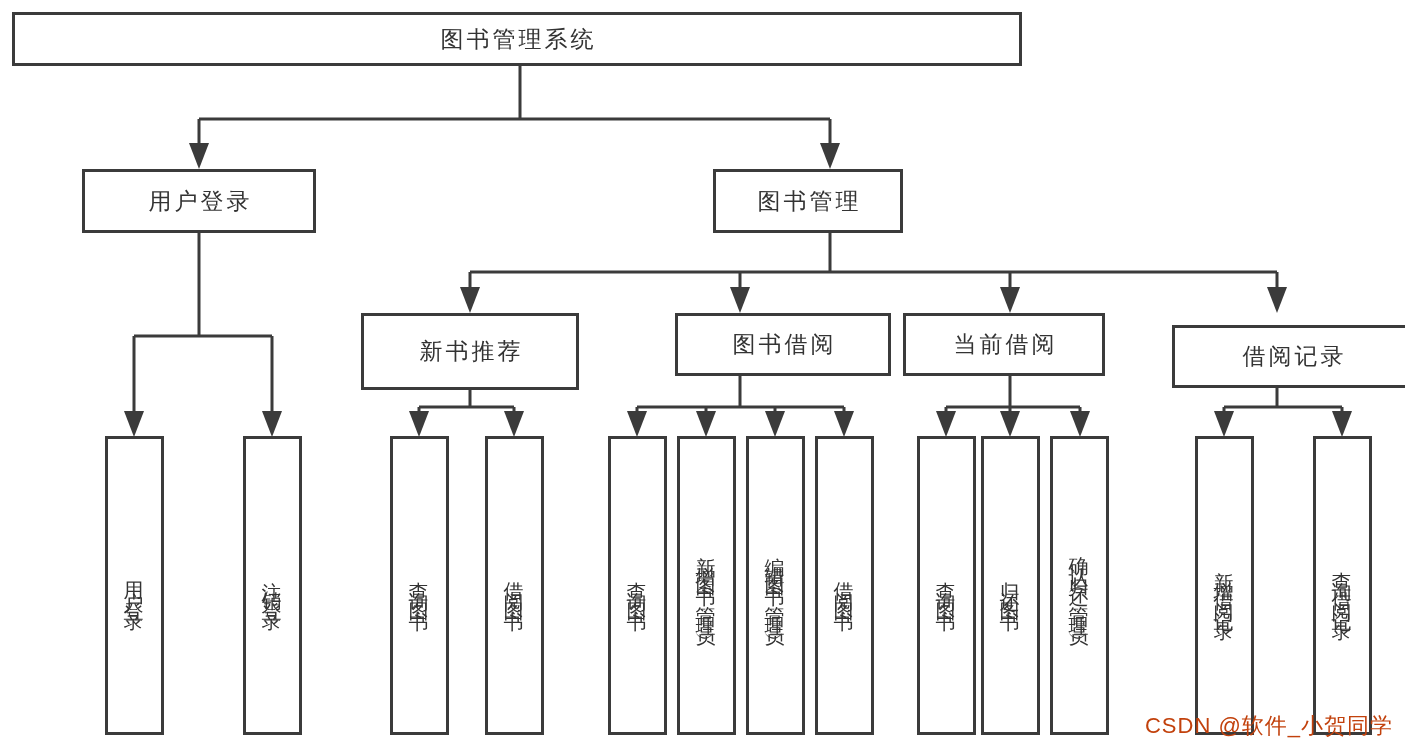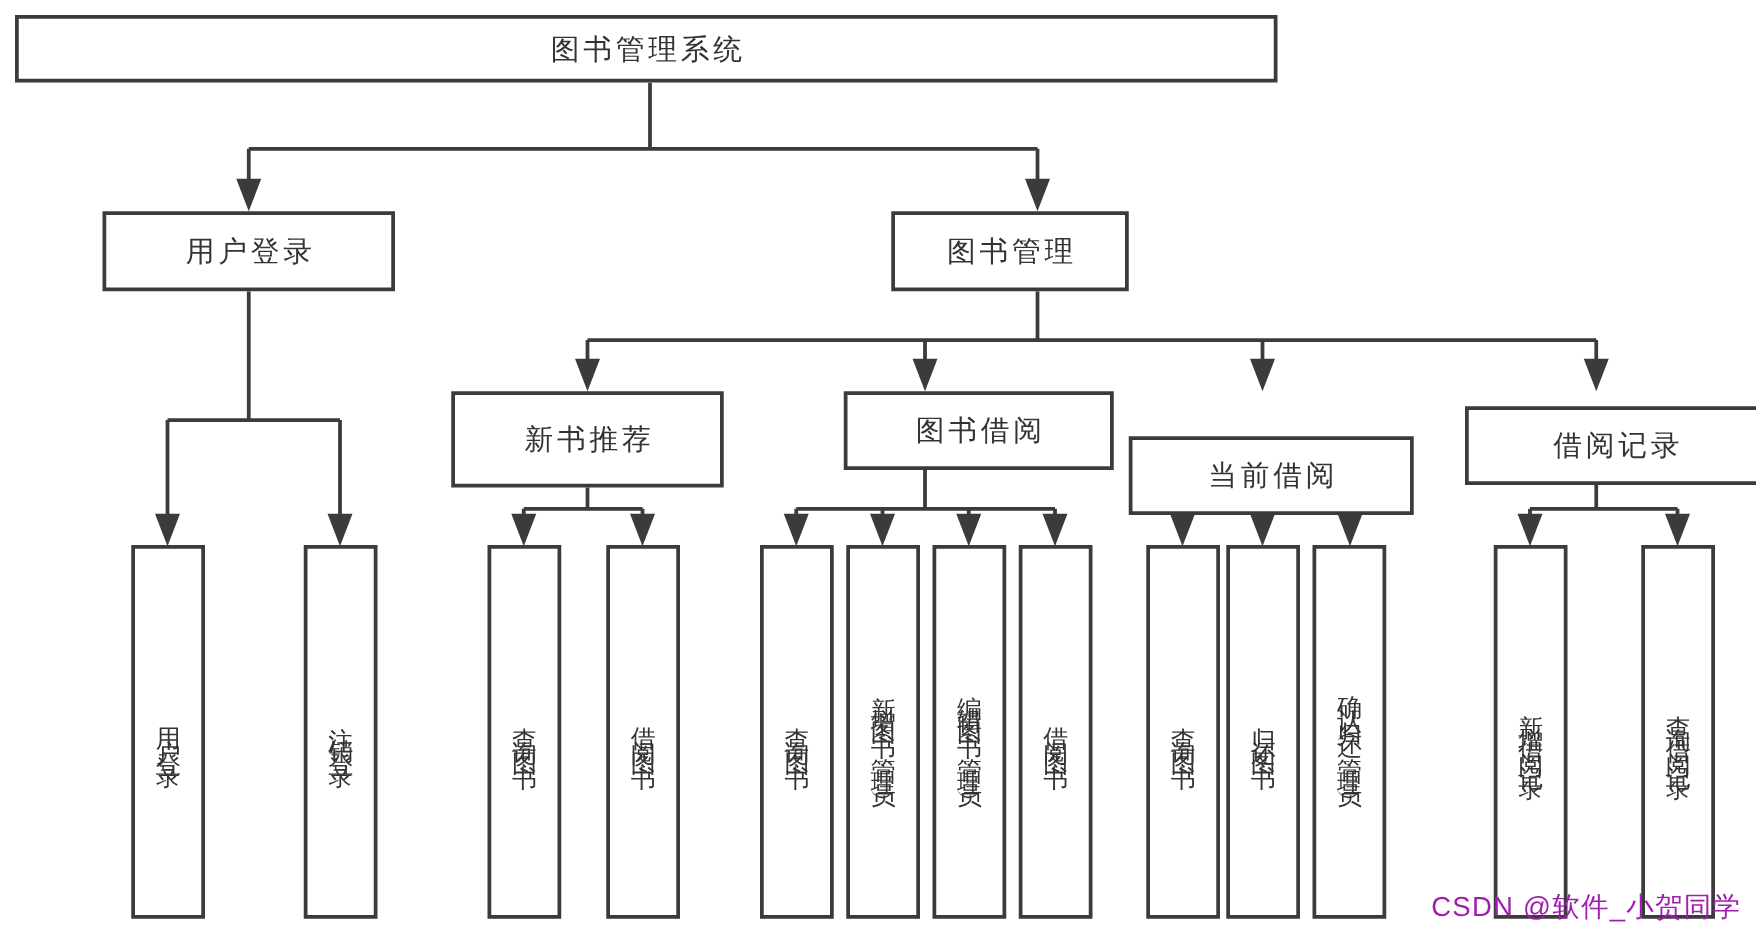--- a/index.html
+++ b/index.html
@@ -41,21 +41,21 @@
     writing-mode: vertical-rl;
     text-orientation: mixed;
     font-size: 20px;
     letter-spacing: 10px;
   }
   .watermark {
     position: absolute;
     right: 12px;
     bottom: 6px;
     font-size: 22px;
-    color: #a21caf;
+    color: #c2410c;
     letter-spacing: 1px;
     z-index: 3;
     white-space: nowrap;
   }
 </style>
 </head>
 <body>
 
 <div class="canvas">
 
@@ -102,21 +102,21 @@
   <div class="node hbox" style="left:713px; top:169px; width:190px; height:64px;">
     <span>图书管理</span>
   </div>
 
   <div class="node hbox" style="left:361px; top:313px; width:218px; height:77px;">
     <span>新书推荐</span>
   </div>
   <div class="node hbox" style="left:632px; top:313px; width:216px; height:63px;margin-left:43px;">
     <span>图书借阅</span>
   </div>
-  <div class="node hbox" style="left:903px; top:313px; width:228px; height:63px;margin-top:36px;">
+  <div class="node hbox" style="left:903px; top:313px; width:202px; height:63px;">
     <span>当前借阅</span>
   </div>
   <div class="node hbox" style="left:1172px; top:313px; width:242px; height:63px;margin-top:12px;">
     <span>借阅记录</span>
   </div>
 
   <div class="node vbox" style="left:105px;">
     <span>用户登录</span>
   </div>
   <div class="node vbox" style="left:243px;">

